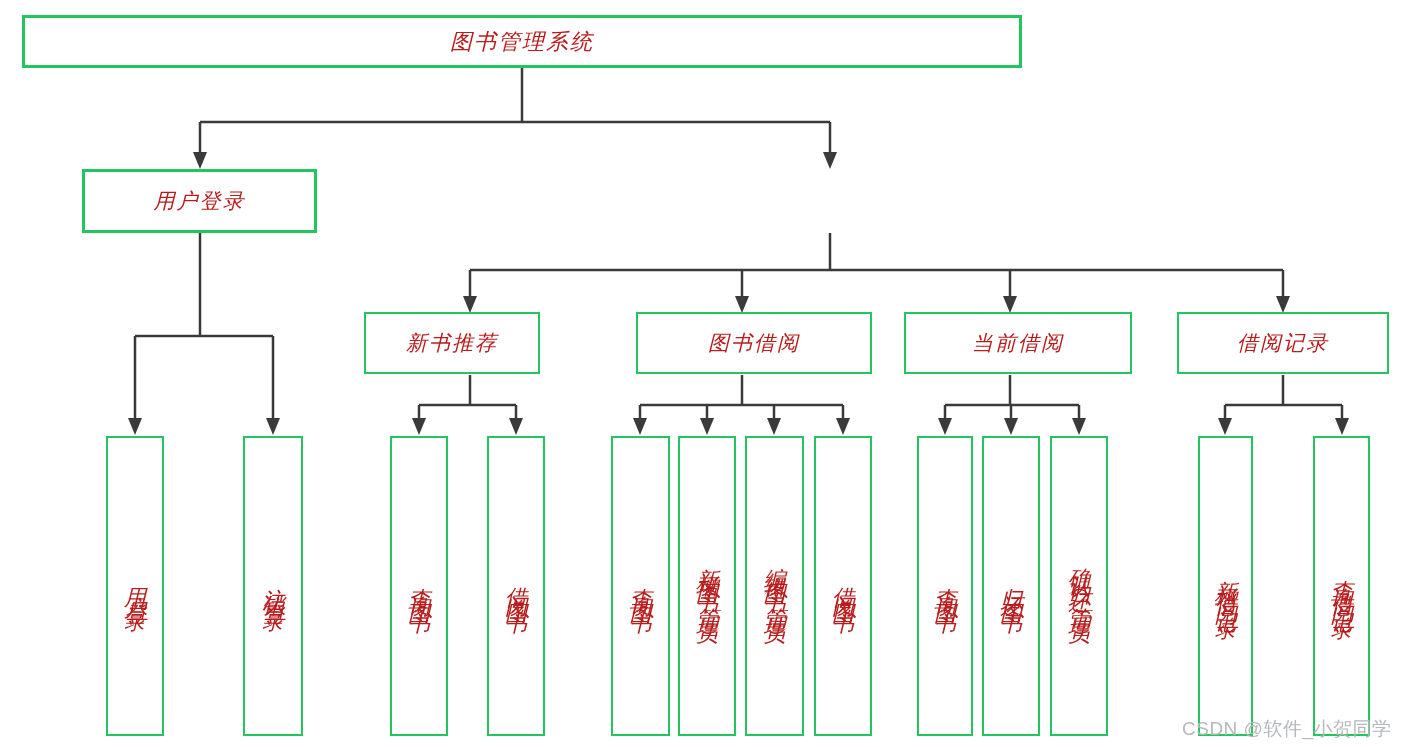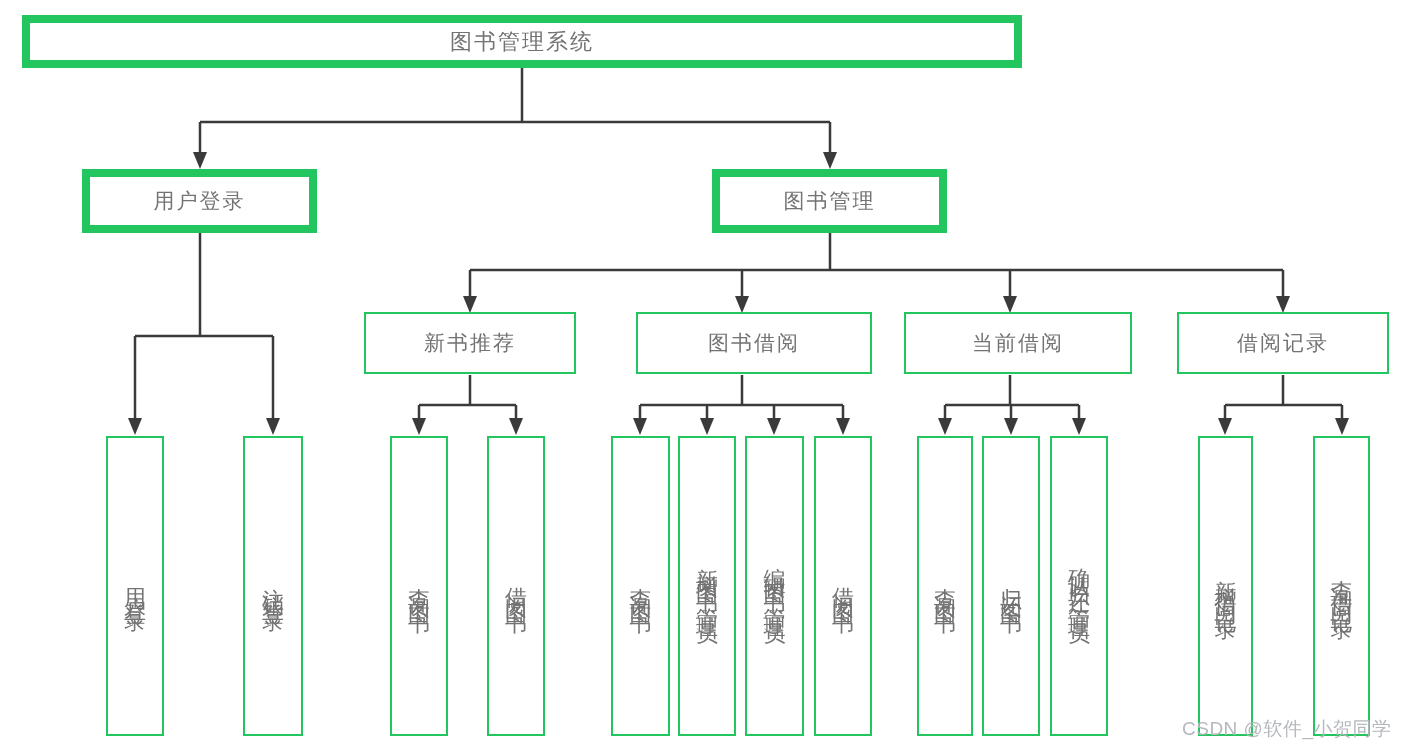--- a/index.html
+++ b/index.html
@@ -18,29 +18,30 @@
   svg.connectors {
     position: absolute;
     left: 0;
     top: 0;
     z-index: 1;
   }
   .node {
     position: absolute;
     box-sizing: border-box;
     background: #ffffff;
-    border: 8px solid #22c55e;
-    color: #737373;
+    border: 3px solid #22c55e;
+    color: #b91c1c;
     display: flex;
     align-items: center;
     justify-content: center;
     z-index: 2;
     font-size: 21px;
     letter-spacing: 2px;
     white-space: nowrap;
+    font-style: italic;
   }
   .node.root   { font-size: 22px; }
   .node.level3 { border-width: 2.5px; }
   .node.leaf {
     border-width: 2.5px;
     writing-mode: vertical-rl;
     text-orientation: mixed;
     font-size: 22px;
     letter-spacing: 8px;
     padding: 8px 0;
@@ -96,23 +97,22 @@
       <polygon points="1011,435 1004,418 1018,418"></polygon>
       <polygon points="1079,435 1072,418 1086,418"></polygon>
       <polygon points="1225,435 1218,418 1232,418"></polygon>
       <polygon points="1342,435 1335,418 1349,418"></polygon>
     </g>
   </svg>
 
   <div class="node root" style="left:22px; top:15px; width:1000px; height:53px">图书管理系统</div>
 
   <div class="node" style="left:82px; top:169px; width:235px; height:64px">用户登录</div>
-  <div class="node" style="left:712px; top:169px; width:235px; height:64px">图书管理</div>
 
-  <div class="node level3" style="left:364px; top:312px; width:212px; height:62px">新书推荐</div>
+  <div class="node level3" style="left:364px; top:312px; width:176px; height:62px">新书推荐</div>
   <div class="node level3" style="left:636px; top:312px; width:236px; height:62px">图书借阅</div>
   <div class="node level3" style="left:904px; top:312px; width:228px; height:62px">当前借阅</div>
   <div class="node level3" style="left:1177px; top:312px; width:212px; height:62px">借阅记录</div>
 
   <div class="node leaf" style="left:106px; top:436px; width:58px; height:300px">用户登录</div>
   <div class="node leaf" style="left:243px; top:436px; width:60px; height:300px">注销登录</div>
 
   <div class="node leaf" style="left:390px; top:436px; width:58px; height:300px">查询图书</div>
   <div class="node leaf" style="left:487px; top:436px; width:58px; height:300px">借阅图书</div>
 

